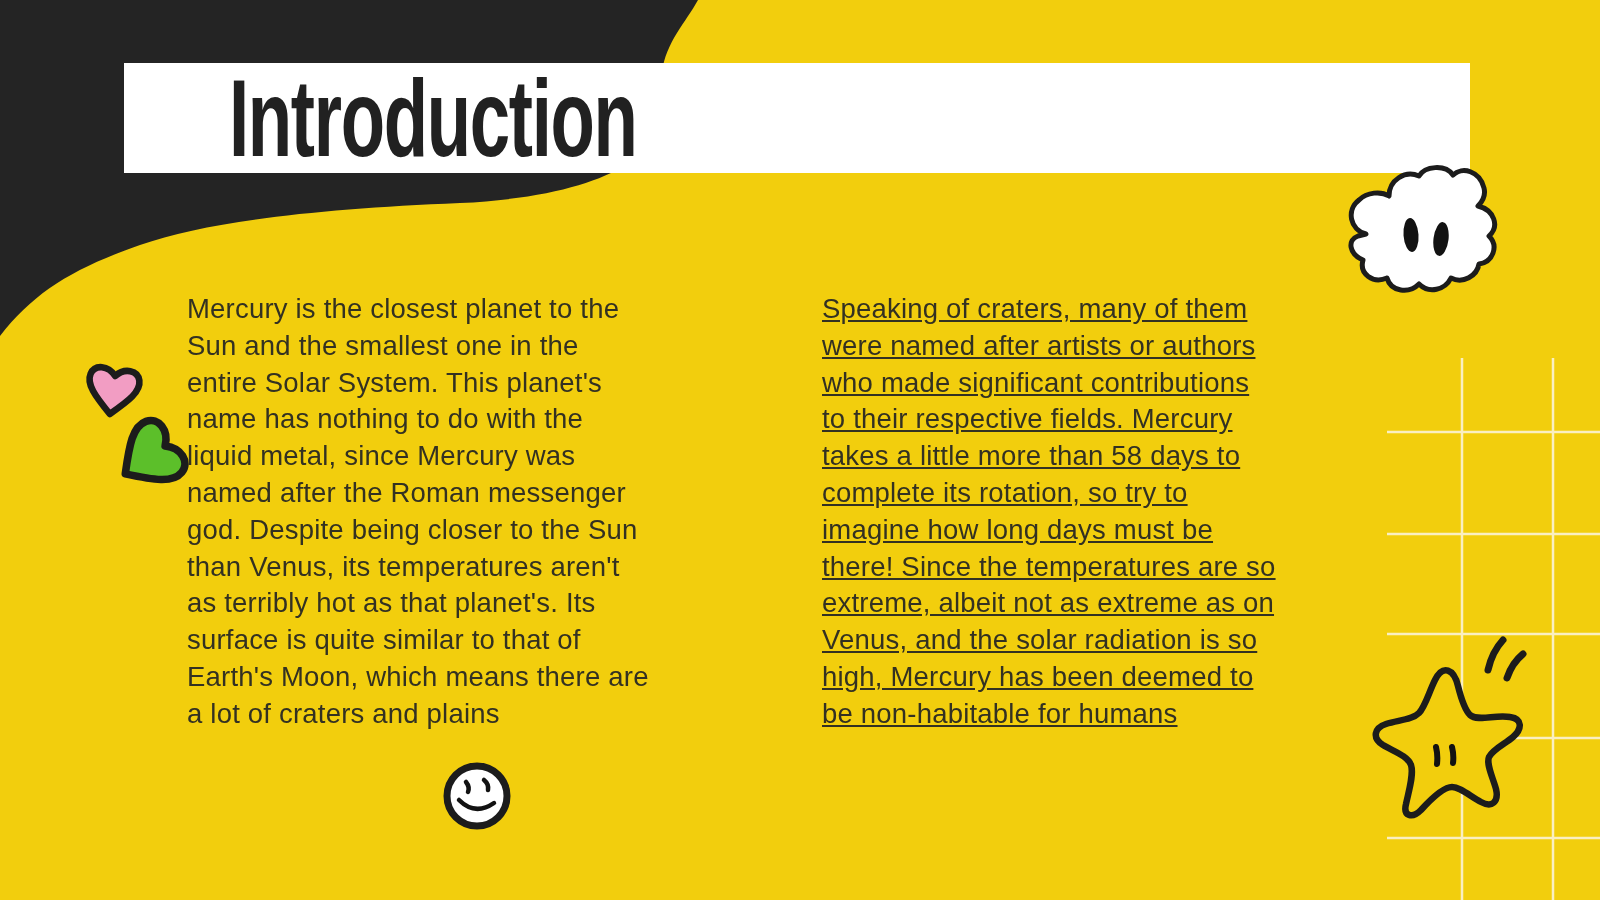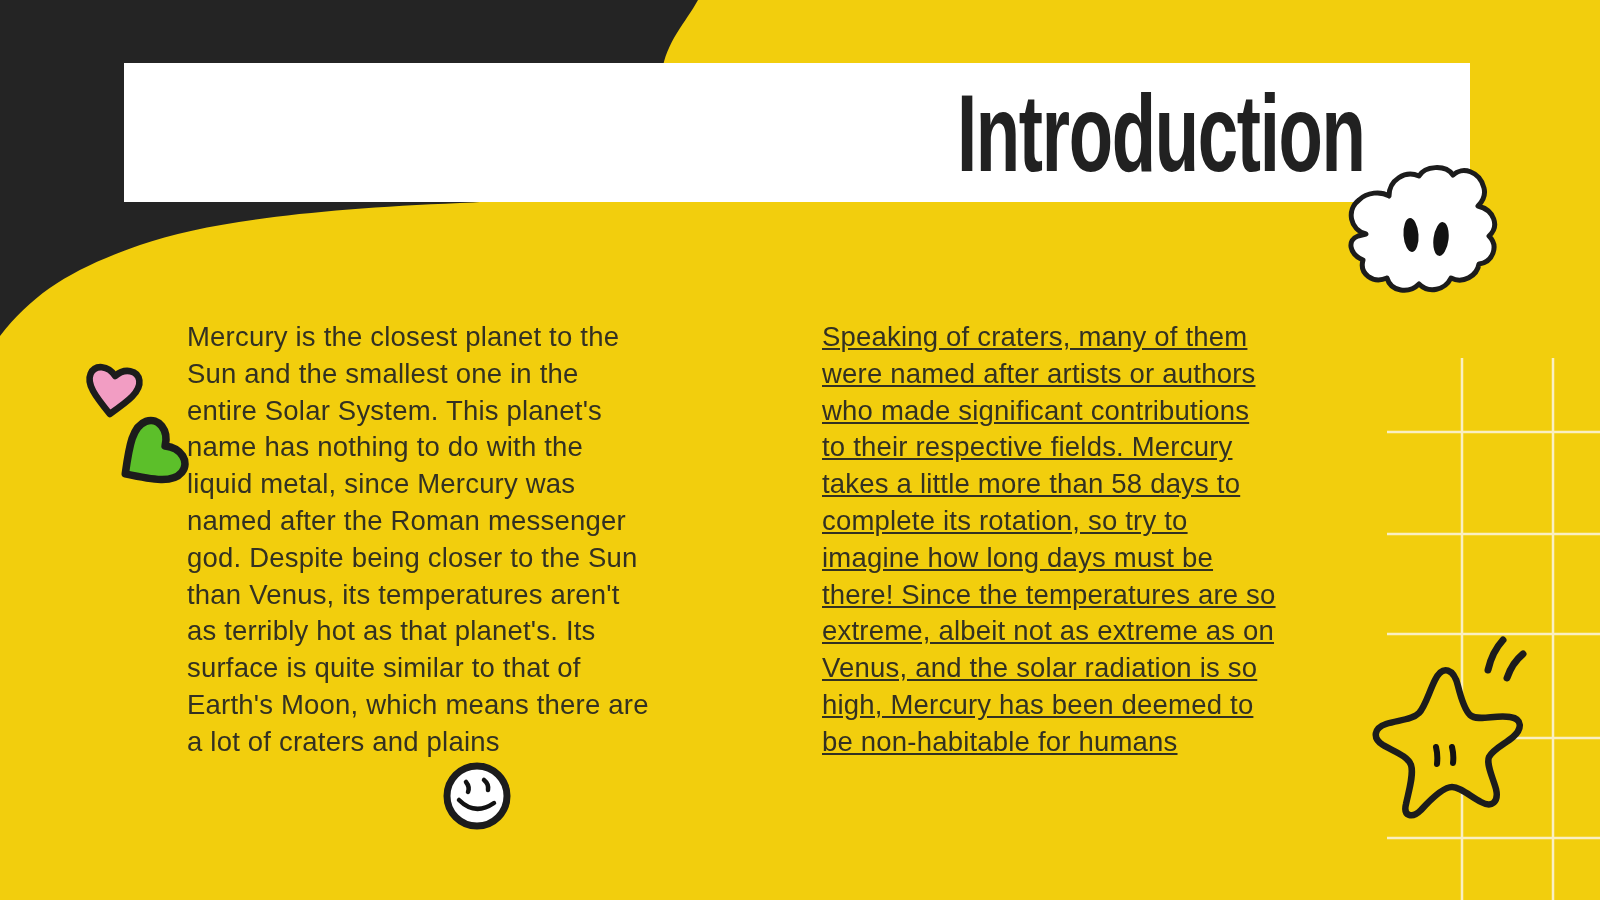--- a/index.html
+++ b/index.html
@@ -1,25 +1,25 @@
 <!DOCTYPE html>
 <html style="--background: #F2CE0D; --corner: #242424; --banner: #FFFFFF; --title-text: #212121; --body-text: #333122; --heart-pink: #F29DC3; --heart-green: #5CBF2A; --outline: #1C1C1C; --grid: #FBF3D6;"><head>
 <meta charset="utf-8">
 <style>
   html,body{margin:0;padding:0;}
   body{width:1600px;height:900px;overflow:hidden;font-family:"Liberation Sans",sans-serif;}
   .slide{position:relative;width:1600px;height:900px;background:var(--background,#F2CE0D);overflow:hidden;}
   .bg-svg,.grid-svg{position:absolute;left:0;top:0;pointer-events:none;}
-  .banner{position:absolute;left:124px;top:63px;width:1346px;height:139px;
-          background:var(--banner,#fff);display:flex;align-items:center;justify-content:flex-end;z-index:2;}
+  .banner{position:absolute;left:124px;top:63px;width:1346px;height:110px;
+          background:var(--banner,#fff);display:flex;align-items:center;justify-content:flex-start;z-index:2;}
   .title{margin:0;font-family:"Liberation Sans",sans-serif;font-weight:700;
          font-size:110px;letter-spacing:-2px;color:var(--title-text,#212121);
          transform:scaleX(0.66);transform-origin:50% 50%;white-space:nowrap;line-height:1;}
   .col{position:absolute;top:291px;width:578px;font-size:27.5px;line-height:36.8px;
-       color:var(--body-text,#333122);white-space:pre-line;letter-spacing:0.2px;z-index:1;margin-top:28px;}
+       color:var(--body-text,#333122);white-space:pre-line;letter-spacing:0.2px;z-index:1;}
   .col-left{left:187px;}
   .col-right{left:822px;text-decoration:underline;}
   .doodle{position:absolute;z-index:3;}
   .cloud-svg{left:1336px;top:162px;}
   .hearts-svg{left:72px;top:350px;}
   .smiley-svg{left:440px;top:756px;}
   .star-svg{left:1365px;top:618px;}
 </style>
 </head>
 <body>

